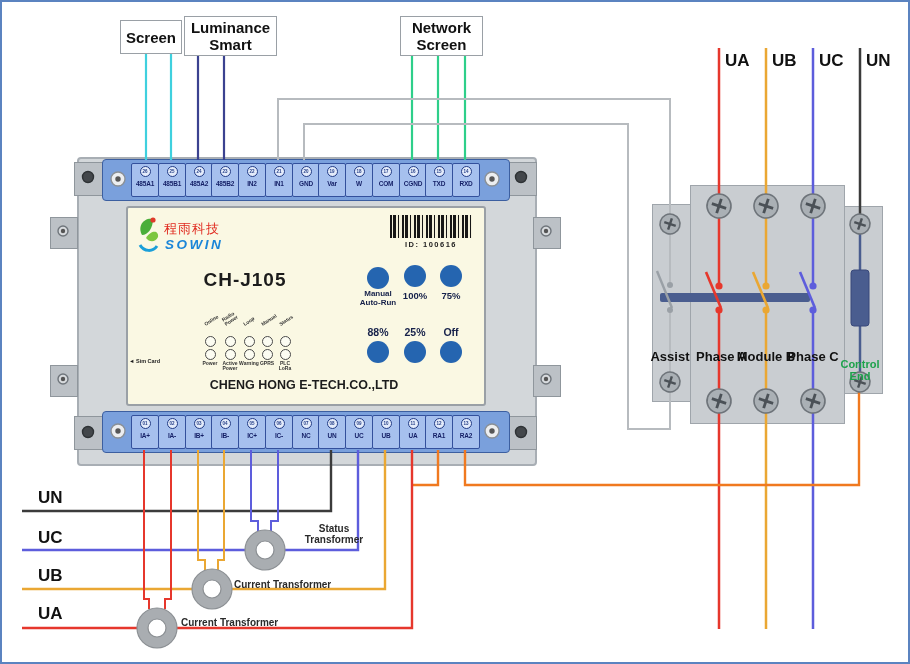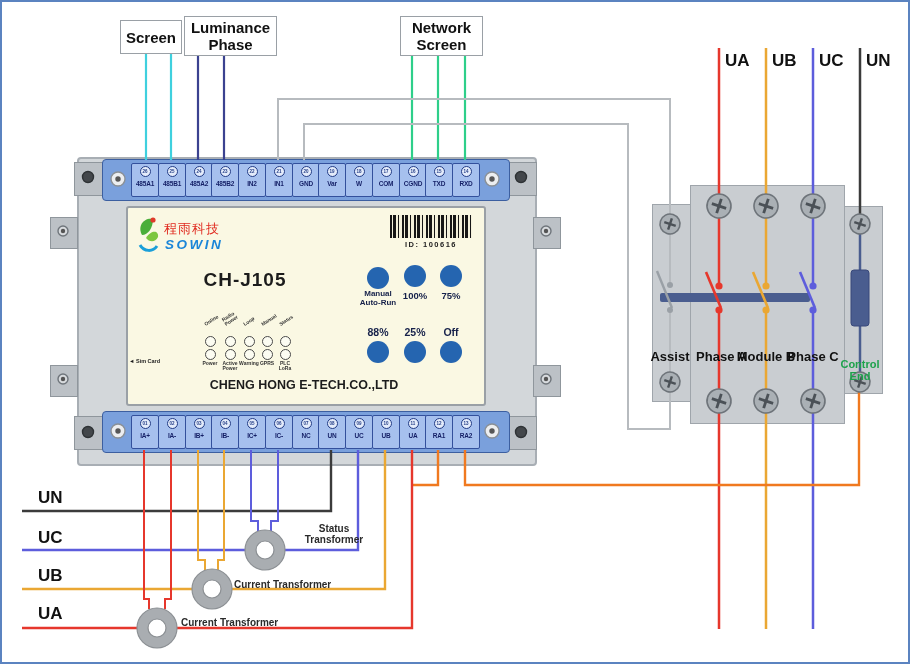--- a/index.html
+++ b/index.html
@@ -48,21 +48,21 @@
 </head>
 <body>
 
 <div id="canvas">
 
   <div class="pbox" style="left:118px;top:18px;width:60px;height:32px;">
     <span>Screen</span>
   </div>
   <div class="pbox" style="left:182px;top:14px;width:91px;height:38px;">
     <span>Luminance</span>
-    <span>Phase</span>
+    <span>Smart</span>
   </div>
   <div class="pbox" style="left:398px;top:14px;width:81px;height:38px;">
     <span>Network</span>
     <span>Screen</span>
   </div>
 
   <div class="feed" style="left:723px;top:49px;">UA</div>
   <div class="feed" style="left:770px;top:49px;">UB</div>
   <div class="feed" style="left:817px;top:49px;">UC</div>
   <div class="feed" style="left:864px;top:49px;">UN</div>

